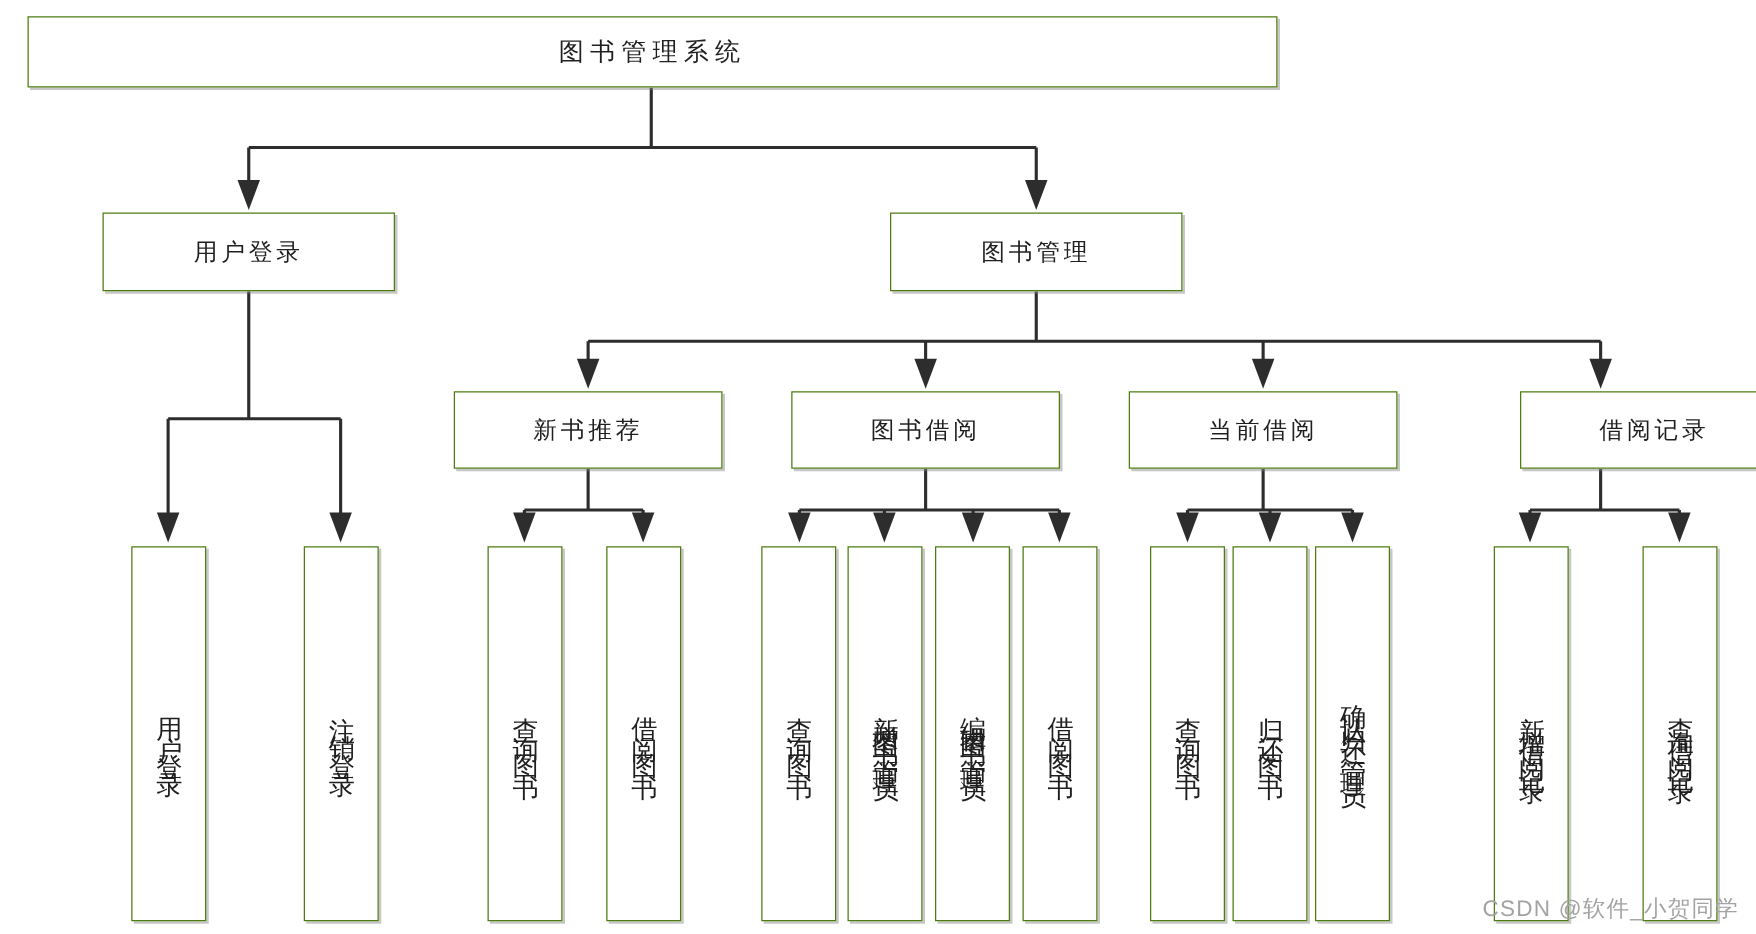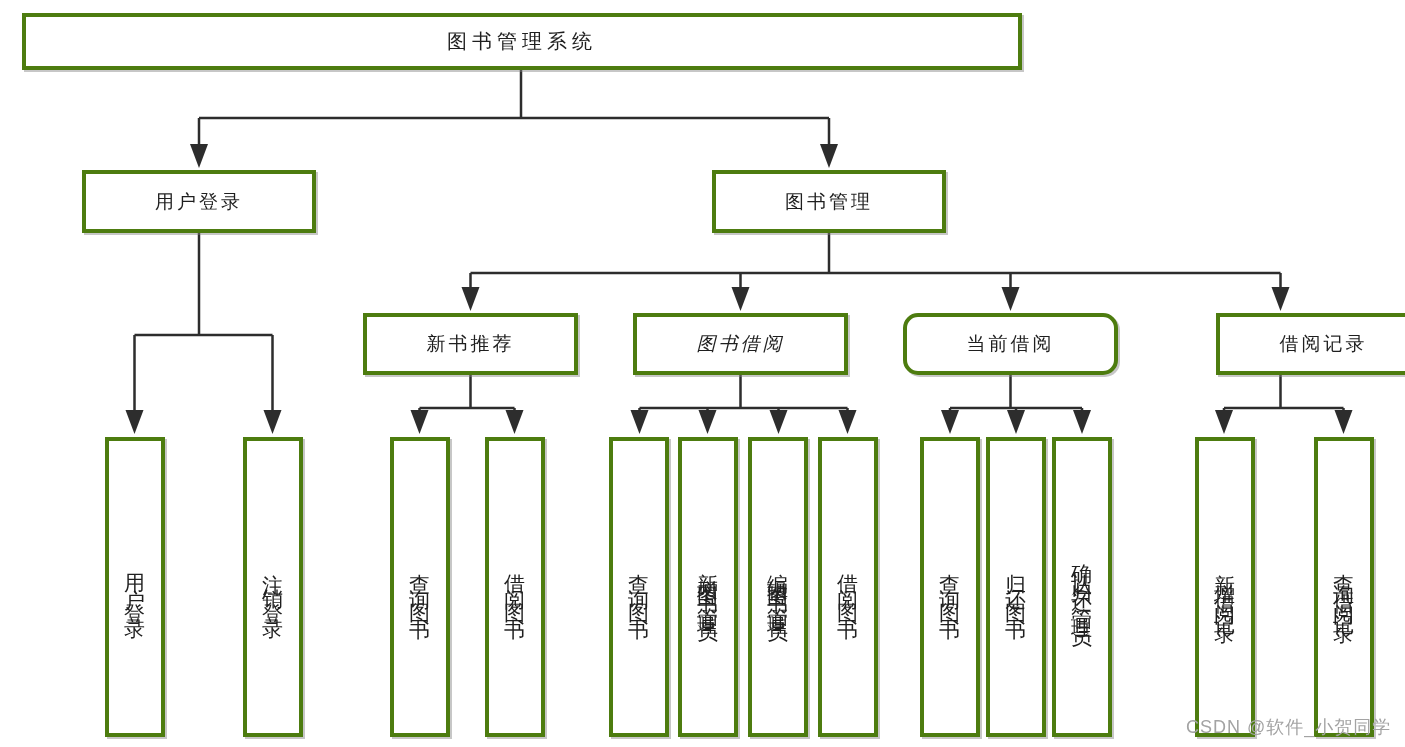--- a/index.html
+++ b/index.html
@@ -15,21 +15,21 @@
   .connectors {
     position: absolute;
     left: 0; top: 0;
     width: 1405px; height: 747px;
     pointer-events: none;
   }
   .node {
     position: absolute;
     box-sizing: border-box;
     background: #ffffff;
-    border: 4px solid #4d7c0f;
+    border: 1px solid #4d7c0f;
     box-shadow: 2px 2px 0 rgba(130,130,130,0.45);
     display: flex;
     align-items: center;
     justify-content: center;
     text-align: center;
     white-space: nowrap;
   }
   .node-root  { left: 22px;  top: 13px;  width: 1000px; height: 57px; font-size: 20px; letter-spacing: 5px; }
   .node-l2    { top: 170px; width: 234px; height: 63px; font-size: 19px; letter-spacing: 3px; }
   .node-l3    { top: 313px; width: 215px; height: 62px; font-size: 19px; letter-spacing: 3px; }
@@ -105,24 +105,24 @@
   <div class="node node-l2" style="left:82px;">
     <span>用户登录</span>
   </div>
   <div class="node node-l2" style="left:712px;">
     <span>图书管理</span>
   </div>
 
   <div class="node node-l3" style="left:363px;">
     <span>新书推荐</span>
   </div>
-  <div class="node node-l3" style="left:633px;font-style:italic;">
+  <div class="node node-l3" style="left:633px;">
     <span>图书借阅</span>
   </div>
-  <div class="node node-l3" style="left:903px;border-radius:15px;">
+  <div class="node node-l3" style="left:903px;">
     <span>当前借阅</span>
   </div>
   <div class="node node-l3" style="left:1216px;">
     <span>借阅记录</span>
   </div>
 
   <div class="node leaf ls-4" style="left:105px;">
     <span class="vtext">用户登录</span>
   </div>
   <div class="node leaf ls-4" style="left:243px;">

